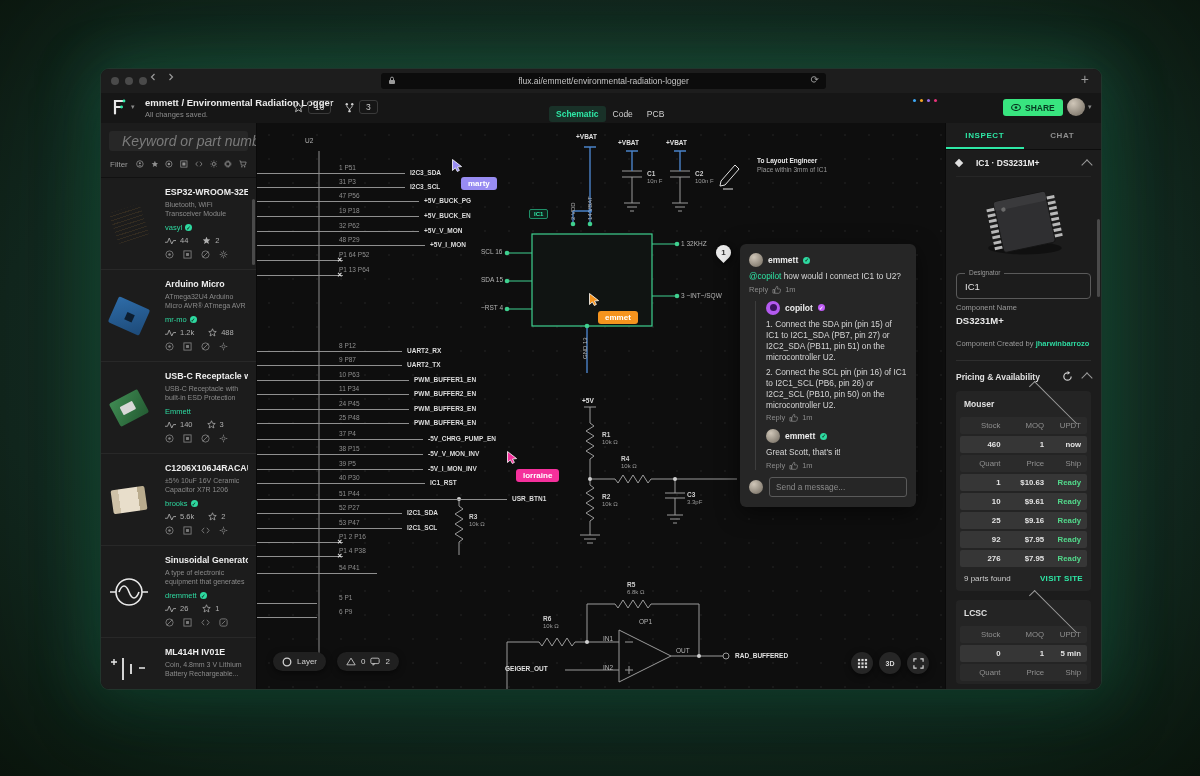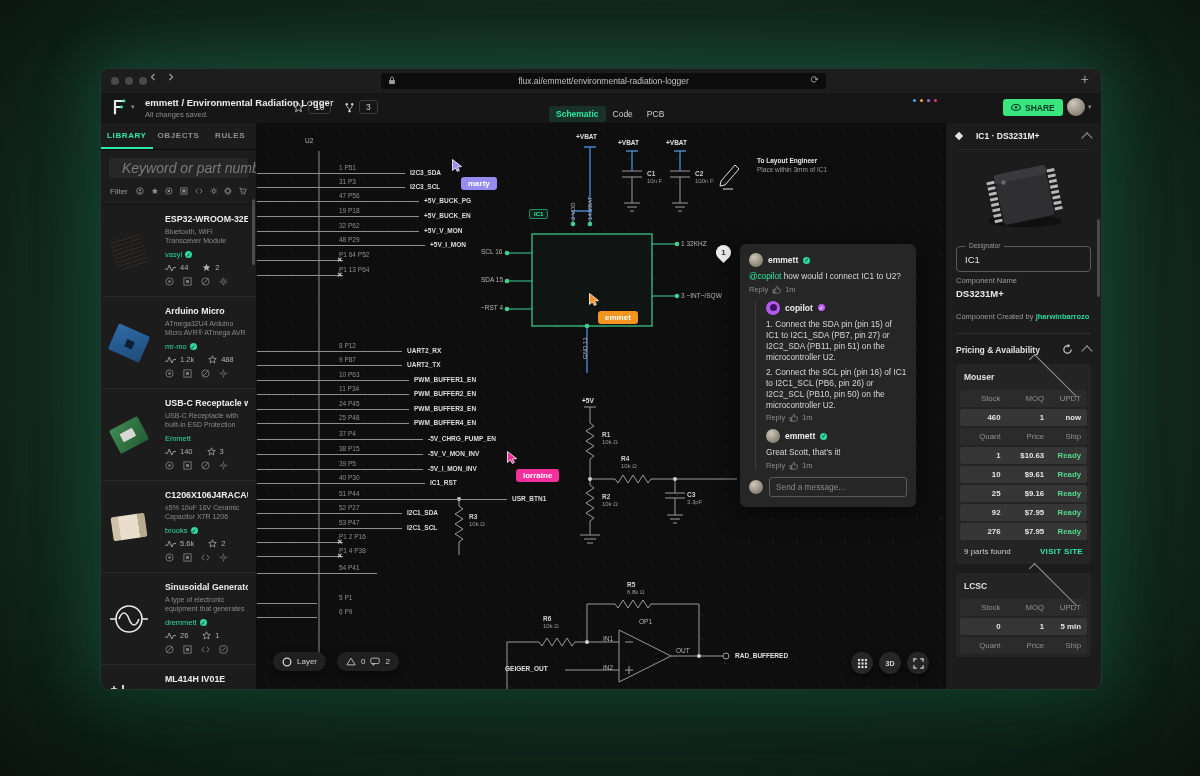--- a/index.html
+++ b/index.html
@@ -236,25 +236,20 @@
     </div>
     <div class="profile">
       <span class="av" style="width:18px;height:18px"></span>
       <span class="caret">▾</span>
     </div>
   </div>
 
   <div class="main">
 
     <div class="library">
-      <div class="sidetabs">
-        <div class="sidetab active">LIBRARY</div>
-        <div class="sidetab">OBJECTS</div>
-        <div class="sidetab">RULES</div>
-      </div>
       <div class="searchbox">
         <svg width="9" height="9" viewBox="0 0 10 10">
             <circle cx="4" cy="4" r="3" fill="none" stroke="#9a9a9a" stroke-width="1.2"></circle>
             <path d="M6.3,6.3 L9,9" stroke="#9a9a9a" stroke-width="1.2"></path>
           </svg>
         <input placeholder="Keyword or part number" style="">
       </div>
       <div class="filterrow">
         <span class="flabel">Filter</span>
         <svg width="10" height="10" viewBox="0 0 10 10">
@@ -937,20 +932,24 @@
           <span>3D</span>
         </div>
       <div class="rbtn" style="left:650px">
         <svg width="11" height="11" viewBox="0 0 12 12">
             <path d="M1,4 V1 H4 M8,1 H11 V4 M11,8 V11 H8 M4,11 H1 V8" fill="none" stroke="#d8d8d8" stroke-width="1.3"></path>
           </svg>
       </div>
     </div>
 
     <div class="inspect">
+      <div class="sidetabs">
+        <div class="sidetab active">INSPECT</div>
+        <div class="sidetab">CHAT</div>
+      </div>
       <div class="ipanel">
         <div class="isechead">
           <span class="diam"></span>
           <span class="ttl">IC1 · DS3231M+</span>
           <span class="chev up"></span>
         </div>
         <div class="chipwrap">
           <svg width="120" height="74" viewBox="0 0 130 80">
             <ellipse cx="66" cy="66" rx="40" ry="7" fill="#000" opacity="0.4"></ellipse>
             <g transform="rotate(-12 65 38)">

